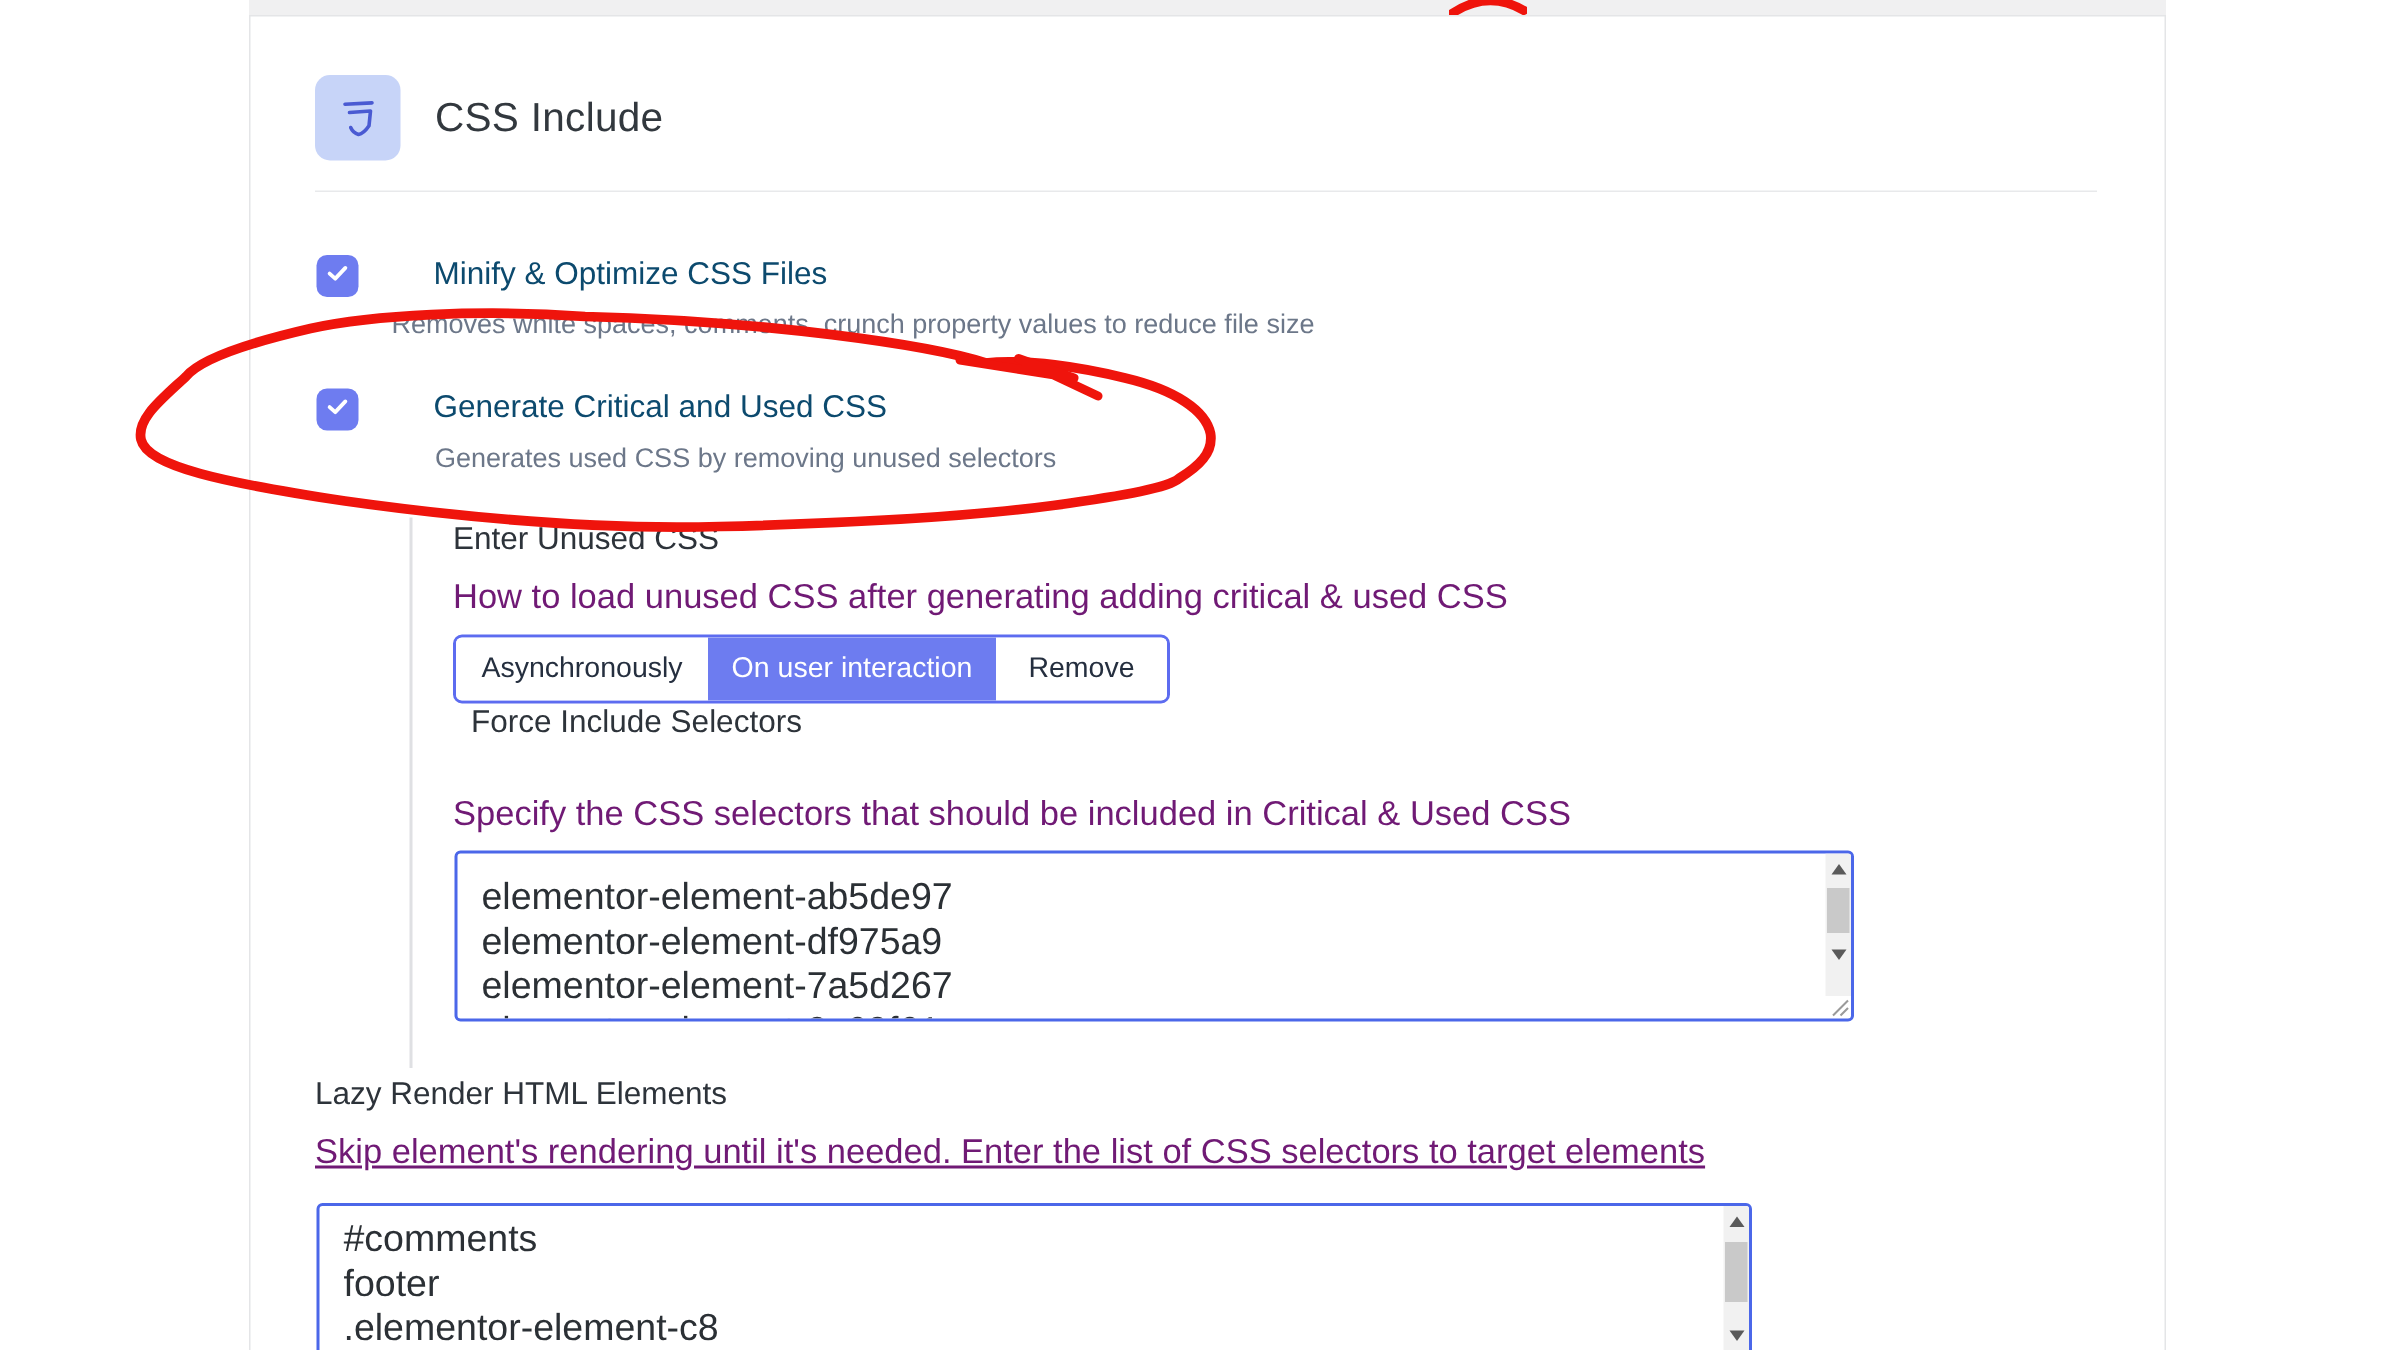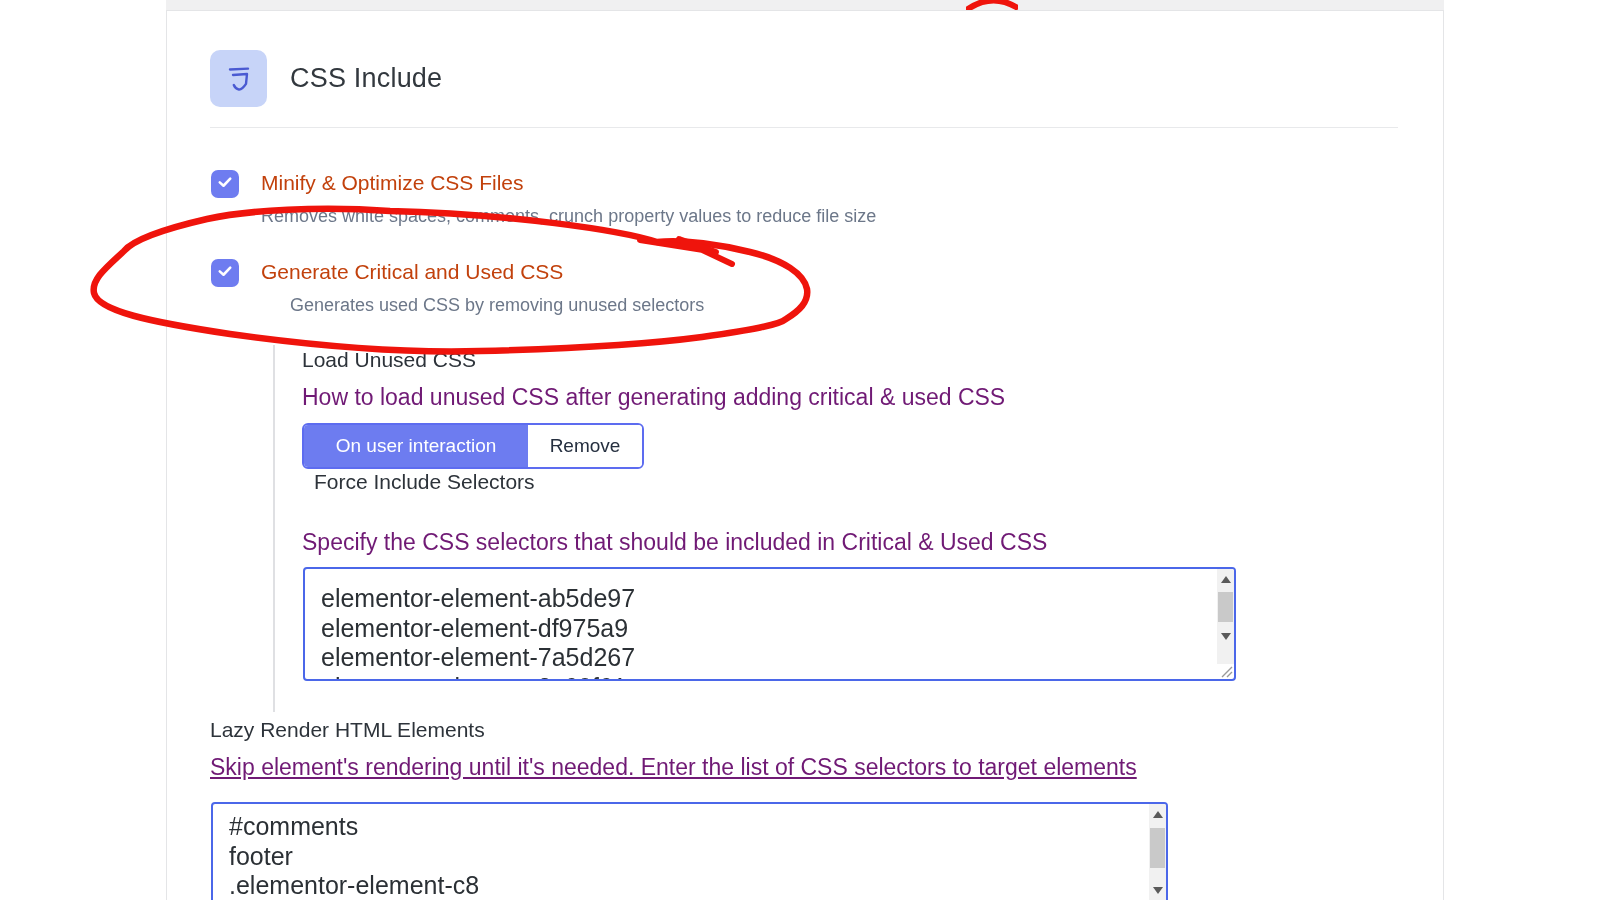--- a/index.html
+++ b/index.html
@@ -18,21 +18,21 @@
   .app-icon{left:210px;top:50px;width:57px;height:57px;background:#c7d4f8;border-radius:10px;
             display:flex;align-items:center;justify-content:center;}
   .page-title{left:290px;top:63px;font-size:27px;color:#32383e;letter-spacing:.2px;}
   .header-divider{left:210px;top:127px;width:1188px;height:1px;background:#e8e9eb;}
 
   
   .checkbox{width:28px;height:28px;background:#6e7cf0;border-radius:7px;
             display:flex;align-items:center;justify-content:center;cursor:pointer;}
   .cb-minify{left:211px;top:170px;}
   .cb-generate{left:211px;top:259px;}
-  .row-label{font-size:21px;color:#c2410c;cursor:pointer;}
+  .row-label{font-size:21px;color:#0c4a6e;cursor:pointer;margin-left:28px;}
   .row-desc{font-size:18px;color:#6c7789;}
   .lbl-minify{left:261px;top:171px;}
   .desc-minify{left:261px;top:206px;}
   .lbl-generate{left:261px;top:260px;}
   .desc-generate{left:261px;top:295px;margin-left:29px;}
 
   
   .guide{left:273px;top:345px;width:2px;height:367px;background:#dfe0e3;}
   .sub-title{font-size:21px;color:#2d333a;}
   .sub-desc{font-size:23px;color:#701a75;}
@@ -42,21 +42,21 @@
   .d-force{left:302px;top:529px;}
 
   
   .segmented{left:302px;top:423px;height:42px;display:flex;border:2px solid #5d6cf0;
              border-radius:6px;overflow:hidden;background:#fff;}
   .seg{height:100%;display:flex;align-items:center;justify-content:center;
        font-size:19px;color:#252f3f;background:#fff;cursor:pointer;border:none;padding:0;
        font-family:inherit;}
   .seg.active{background:#6d7cf0;color:#fff;}
   .seg-1{width:168px;}
-  .seg-2{width:224px;}
+  .seg-2{width:192px;}
   .seg-3{width:114px;}
 
   
   .ta{background:#fff;border:2px solid #4b67e9;border-radius:4px;overflow:hidden;cursor:text;}
   .ta1{left:303px;top:567px;width:929px;height:110px;}
   .ta2{left:211px;top:802px;width:953px;height:110px;}
   .ta-text{position:absolute;left:16px;top:0;right:24px;bottom:0;
            font-size:25px;line-height:29.5px;color:#2b3035;white-space:pre-line;overflow:hidden;}
   .ta1 .ta-text{padding-top:15px;}
   .ta2 .ta-text{padding-top:8px;}
@@ -117,24 +117,25 @@
     <svg width="18" height="18" viewBox="0 0 24 24" fill="none">
       <path d="M5 12.5 L10 17 L19 7.5" stroke="#fff" stroke-width="3.4" stroke-linecap="round" stroke-linejoin="round"></path>
     </svg>
   </span>
 </div>
 <div class="abs row-label lbl-generate">Generate Critical and Used CSS</div>
 <div class="abs row-desc desc-generate">Generates used CSS by removing unused selectors</div>
 
 <div class="abs guide"></div>
 
-<div class="abs sub-title t-load">Load Unused CSS</div>
+<div class="abs sub-title t-load">Enter Unused CSS</div>
 <div class="abs sub-desc d-load">How to load unused CSS after generating adding critical &amp; used CSS</div>
 
 <div class="abs segmented">
+  <button class="seg seg-1">Asynchronously</button>
   <button class="seg seg-2 active">On user interaction</button>
   <button class="seg seg-3">Remove</button>
 </div>
 
 <div class="abs sub-title t-force">Force Include Selectors</div>
 <div class="abs sub-desc d-force">Specify the CSS selectors that should be included in Critical &amp; Used CSS</div>
 
 <div class="abs ta ta1">
   <div class="ta-text">elementor-element-ab5de97
 elementor-element-df975a9

